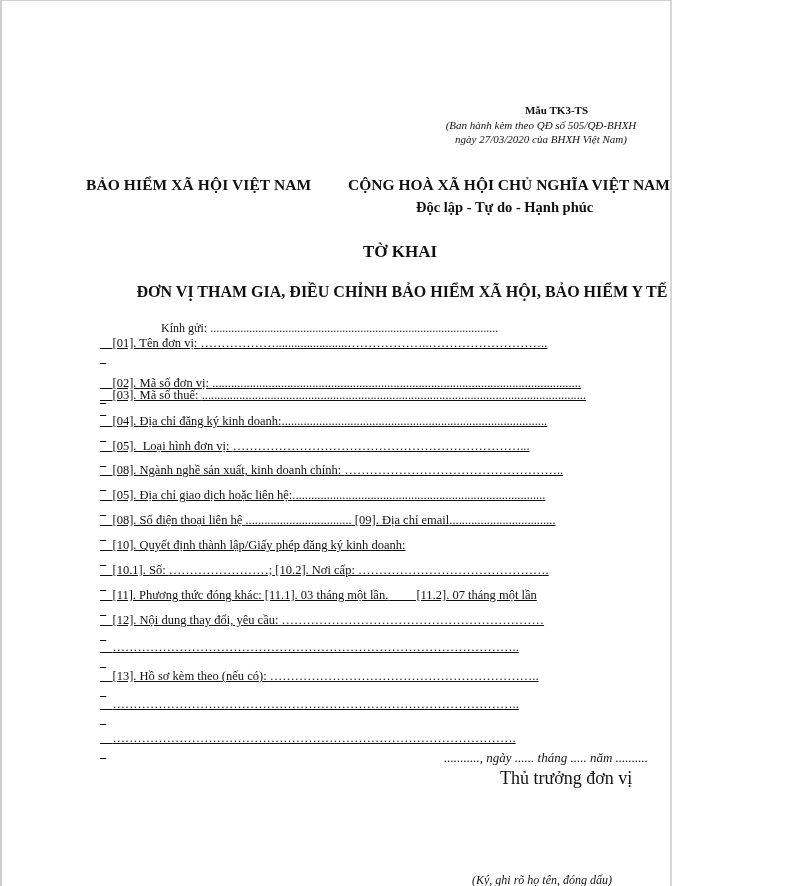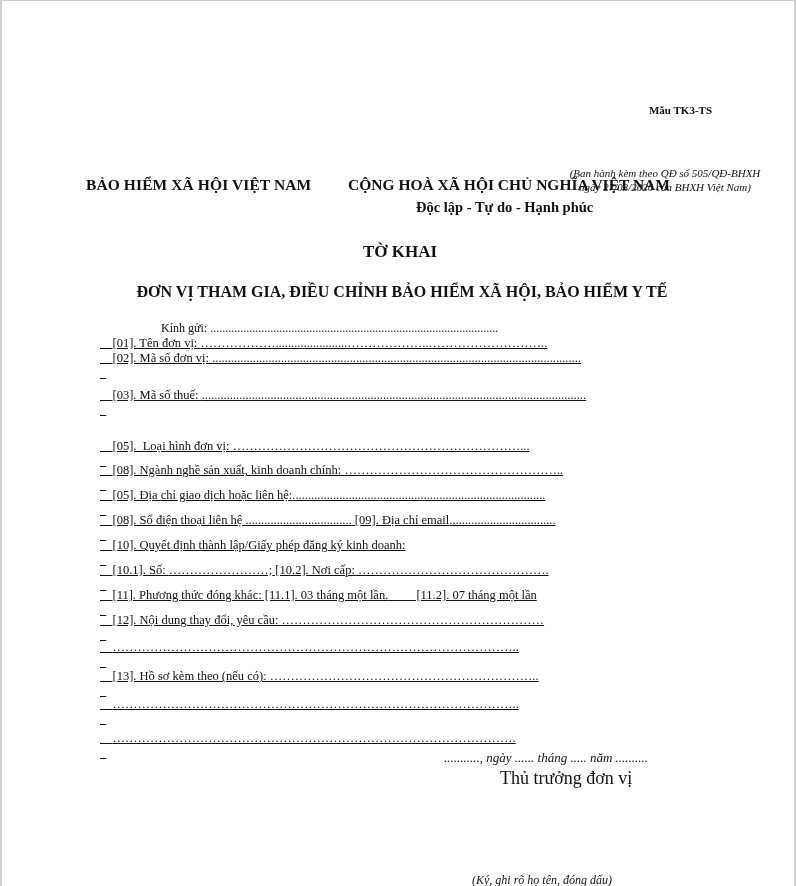--- a/index.html
+++ b/index.html
@@ -1,29 +1,29 @@
 <!DOCTYPE html>
 <html><head>
   <meta charset="utf-8">
   <style>
     html, body { margin: 0; padding: 0; background: #ffffff; }
     body { width: 796px; height: 886px; position: relative; overflow: hidden; }
     .page {
-      position: absolute; left: 0; top: 0; width: 796px; height: 886px;
+      position: absolute; left: 0; top: 0; width: 672px; height: 886px;
       box-sizing: border-box;
       border-left: 2px solid #cfcfcf;
       border-top: 1px solid #cfcfcf;
       border-right: 2px solid #d6d6d6;
       background: #ffffff;
       font-family: "Liberation Serif", "DejaVu Serif", serif;
       color: #111111;
     }
     .abs { position: absolute; white-space: pre; }
     .form-code { right: 82px; top: 103px; font-size: 11px; font-weight: bold; text-align: right; }
-    .issued { right: 24px; top: 117px; font-size: 11px; font-style: italic; text-align: center; line-height: 14px; width: 210px; white-space: normal; margin-top: 48px; }
+    .issued { right: 24px; top: 117px; font-size: 11px; font-style: italic; text-align: center; line-height: 14px; width: 210px; white-space: normal; }
     .agency { left: 84px; top: 175px; font-size: 15.5px; font-weight: bold; letter-spacing: 0.1px; }
     .nation { left: 346px; top: 175px; font-size: 15.5px; font-weight: bold; }
     .motto { left: 414px; top: 198px; font-size: 14.5px; font-weight: bold; }
     .doc-title { left: 0; width: 796px; top: 241px; font-size: 17px; font-weight: bold; text-align: center; }
     .doc-subtitle { left: 0; width: 796px; top: 282px; font-size: 16px; font-weight: bold; text-align: center; padding-left: 2px; }
     .line { left: 98px; font-size: 12.5px; text-decoration: underline; }
     .recipient { left: 147px; top: 305px; font-size: 12px; }
     .sig-date { left: 442px; top: 749px; font-size: 13px; font-style: italic; }
     .sig-title { left: 498px; top: 767px; font-size: 18px; font-weight: normal; }
     .sig-note { left: 470px; top: 832px; font-size: 12px; font-style: italic; margin-top: 40px; }
@@ -47,25 +47,28 @@
   <div class="abs doc-title">TỜ KHAI</div>
   <div class="abs doc-subtitle">ĐƠN VỊ THAM GIA, ĐIỀU CHỈNH BẢO HIỂM XÃ HỘI, BẢO HIỂM Y TẾ</div>
 
   <div class="abs recipient">
     <span>Kính gửi: </span><span class="field-dots">................................................................................................</span>
   </div>
 
   <div class="abs line" style="top:320px">
     <span>[01]. Tên đơn vị: </span><span class="field-dots">……………….......................………………..………………………..</span>
   </div>
-  <div class="abs line" style="top:335px">
+  <div class="abs line" style="top:360px">
     <span>[02]. Mã số đơn vị: </span><span class="field-dots">......................................................................................................................</span>
   </div>
   <div class="abs line" style="top:372px">
     <span>[03]. Mã số thuế: </span><span class="field-dots">...........................................................................................................................</span>
+  </div>
+  <div class="abs line" style="top:398px">
+    <span>[04]. Địa chỉ đăng ký kinh doanh:</span><span class="field-dots">.....................................................................................</span>
   </div>
   <div class="abs line" style="top:423px">
     <span>[05].  Loại hình đơn vị: </span><span class="field-dots">……………………………………………………………...</span>
   </div>
   <div class="abs line" style="top:447px">
     <span>[08]. Ngành nghề sản xuất, kinh doanh chính: </span><span class="field-dots">……………………………………………..</span>
   </div>
   <div class="abs line" style="top:472px">
     <span>[05]. Địa chỉ giao dịch hoặc liên hệ:</span><span class="field-dots">.................................................................................</span>
   </div>

